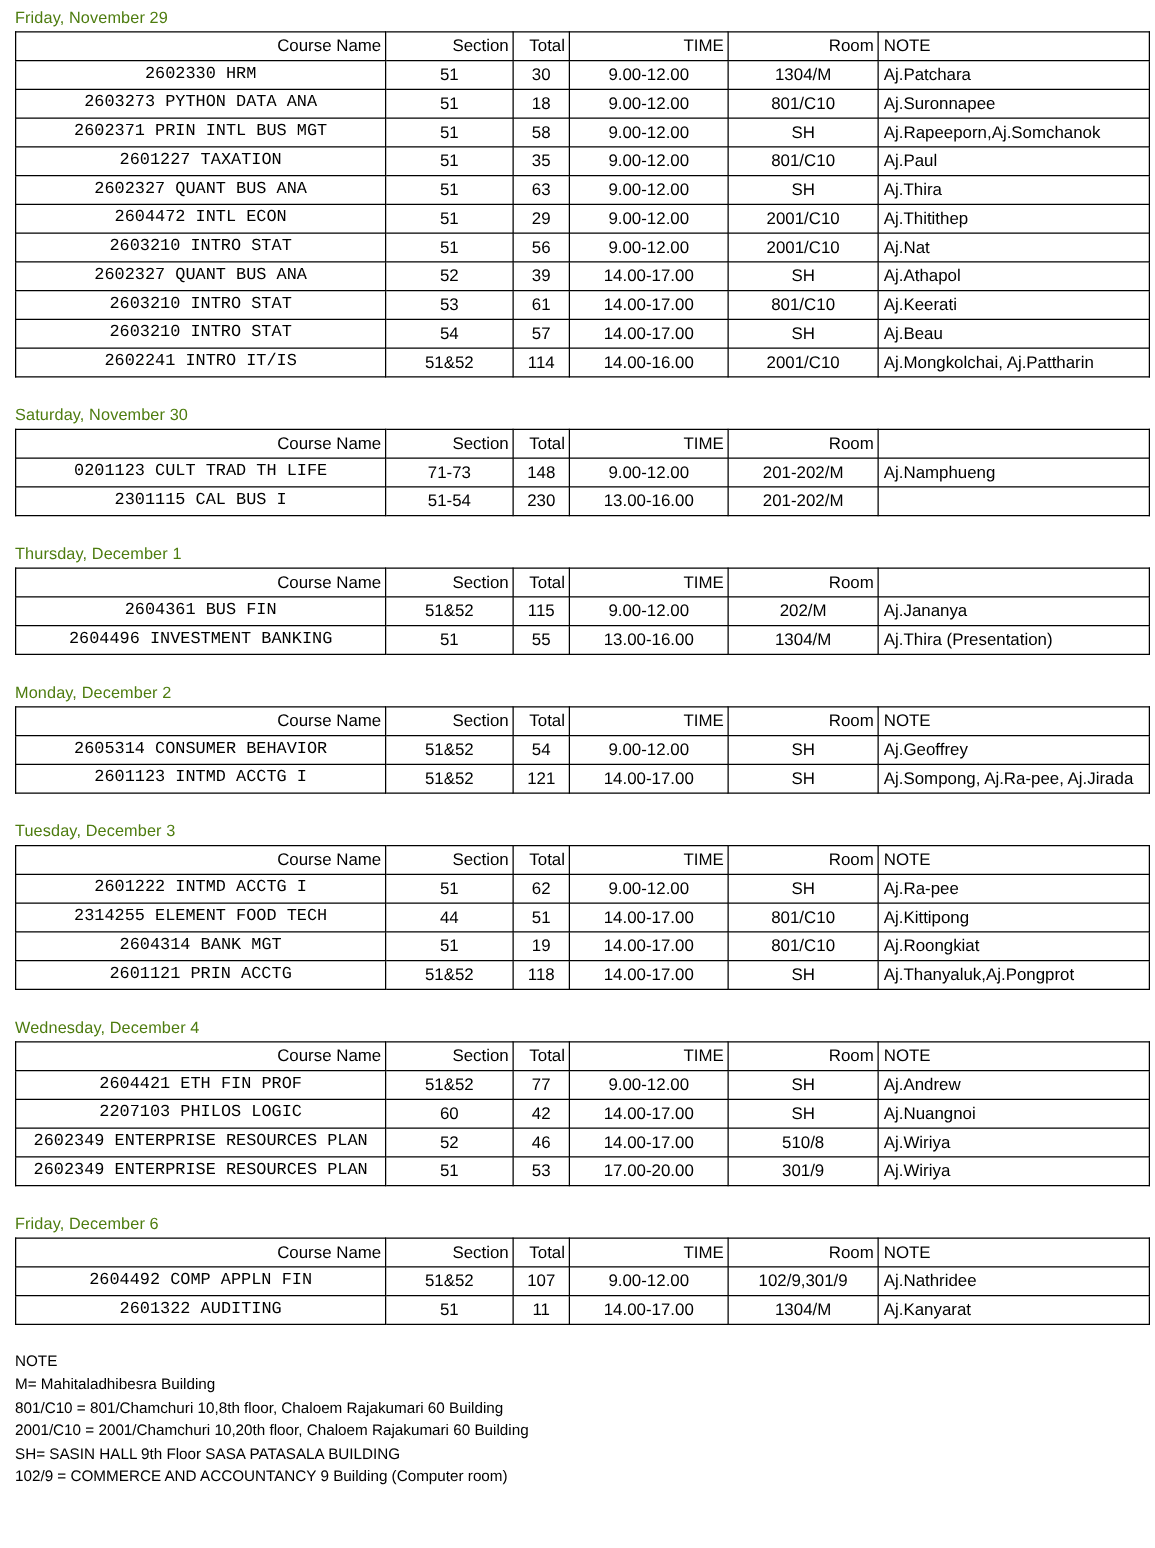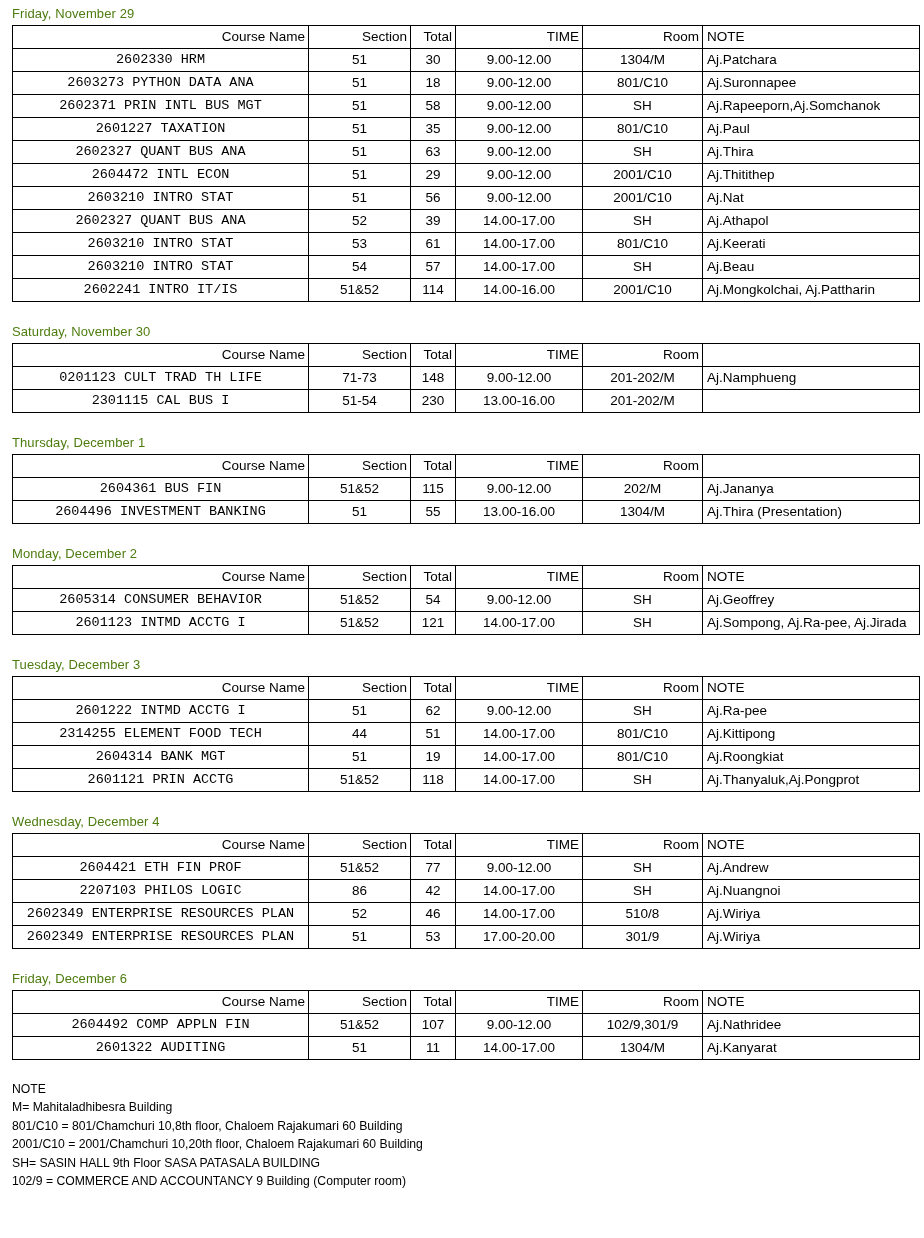--- a/index.html
+++ b/index.html
@@ -395,21 +395,21 @@
             <tr>
               <td class="cell-course">2604421 ETH FIN PROF</td>
               <td class="cell-center">51&amp;52</td>
               <td class="cell-center">77</td>
               <td class="cell-center">9.00-12.00</td>
               <td class="cell-center">SH</td>
               <td class="cell-note">Aj.Andrew</td>
             </tr>
             <tr>
               <td class="cell-course">2207103 PHILOS LOGIC</td>
-              <td class="cell-center">86</td>
+              <td class="cell-center">60</td>
               <td class="cell-center">42</td>
               <td class="cell-center">14.00-17.00</td>
               <td class="cell-center">SH</td>
               <td class="cell-note">Aj.Nuangnoi</td>
             </tr>
             <tr>
               <td class="cell-course">2602349 ENTERPRISE RESOURCES PLAN</td>
               <td class="cell-center">52</td>
               <td class="cell-center">46</td>
               <td class="cell-center">14.00-17.00</td>

